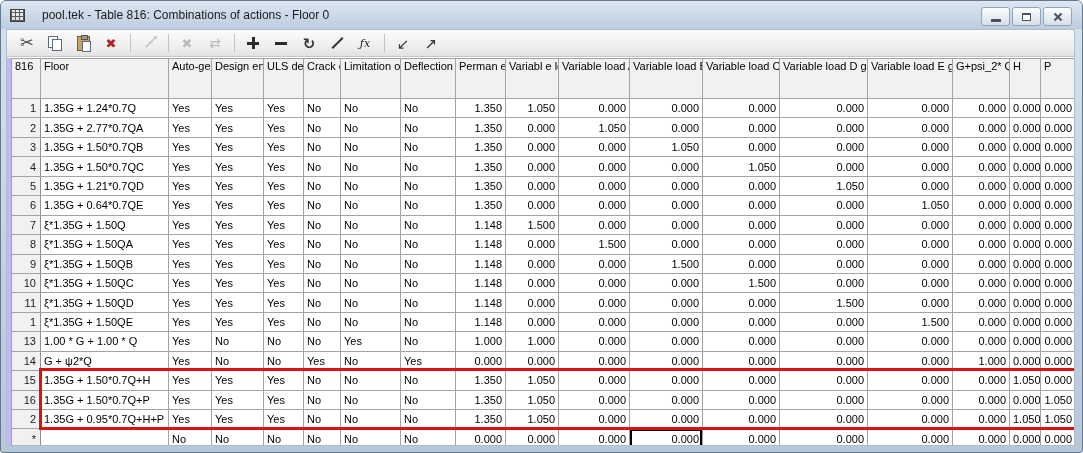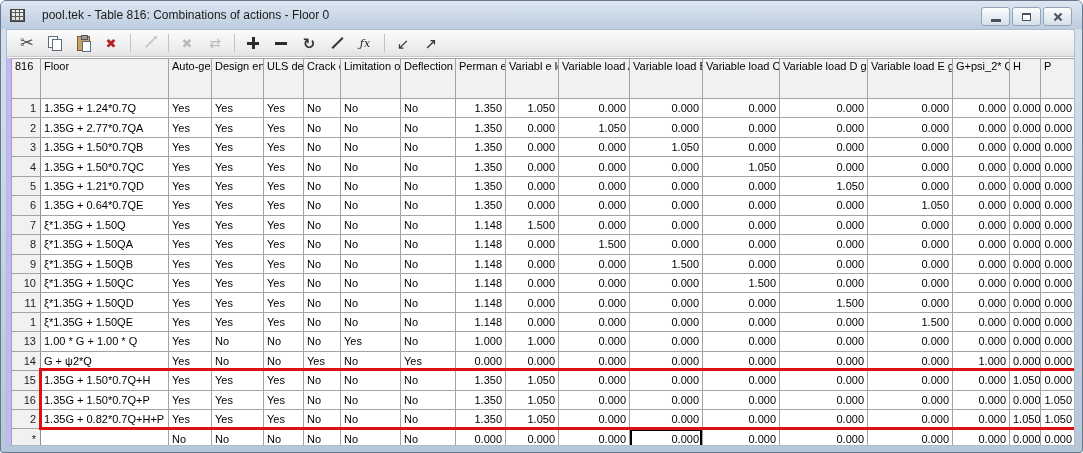--- a/index.html
+++ b/index.html
@@ -559,21 +559,21 @@
               <td class="al-right">0.000</td>
               <td class="al-right">0.000</td>
               <td class="al-right">0.000</td>
               <td class="al-right">0.000</td>
               <td class="al-right">0.000</td>
               <td class="al-right">0.000</td>
               <td class="al-right">1.050</td>
             </tr>
             <tr>
               <th class="rownum">2</th>
-              <td class="al-left">1.35G + 0.82*0.7Q+H+P</td>
+              <td class="al-left">1.35G + 0.95*0.7Q+H+P</td>
               <td class="al-left">Yes</td>
               <td class="al-left">Yes</td>
               <td class="al-left">Yes</td>
               <td class="al-left">No</td>
               <td class="al-left">No</td>
               <td class="al-left">No</td>
               <td class="al-right">1.350</td>
               <td class="al-right">1.050</td>
               <td class="al-right">0.000</td>
               <td class="al-right">0.000</td>

